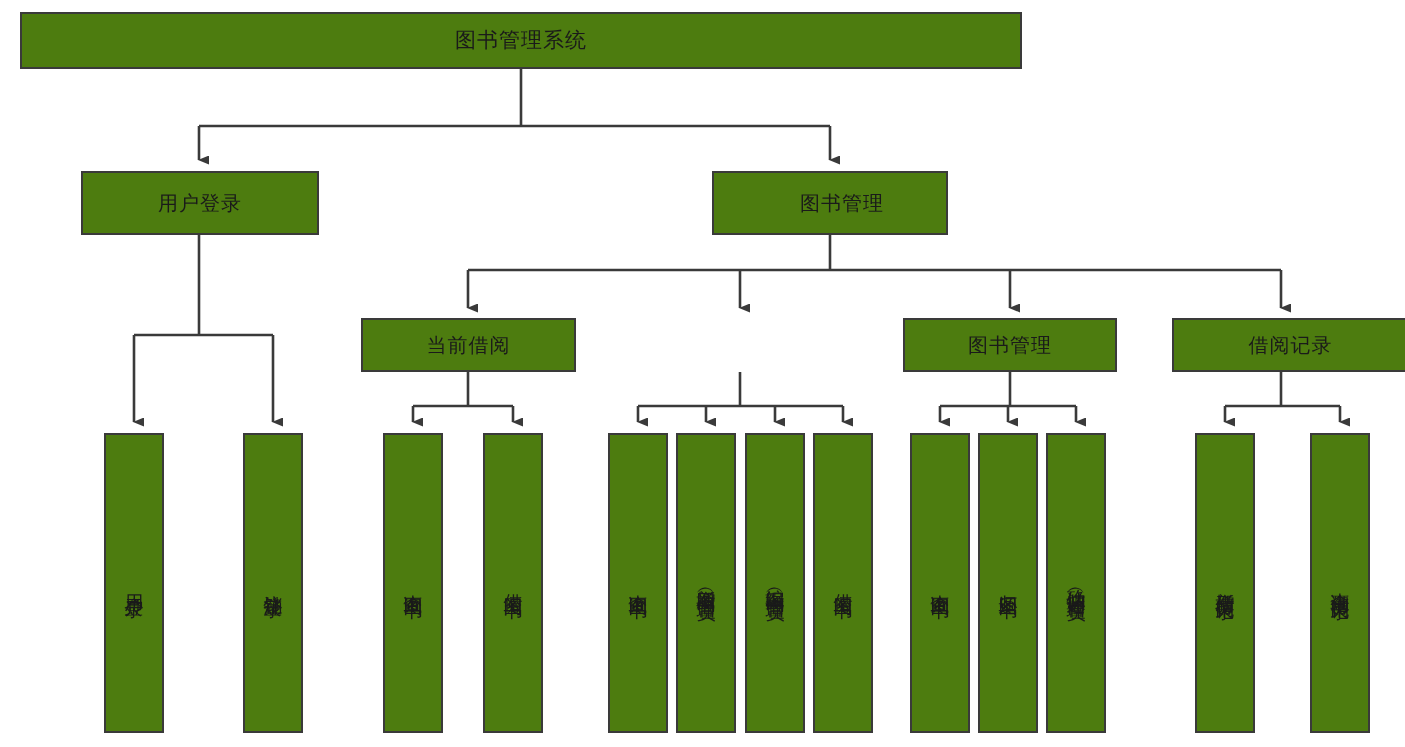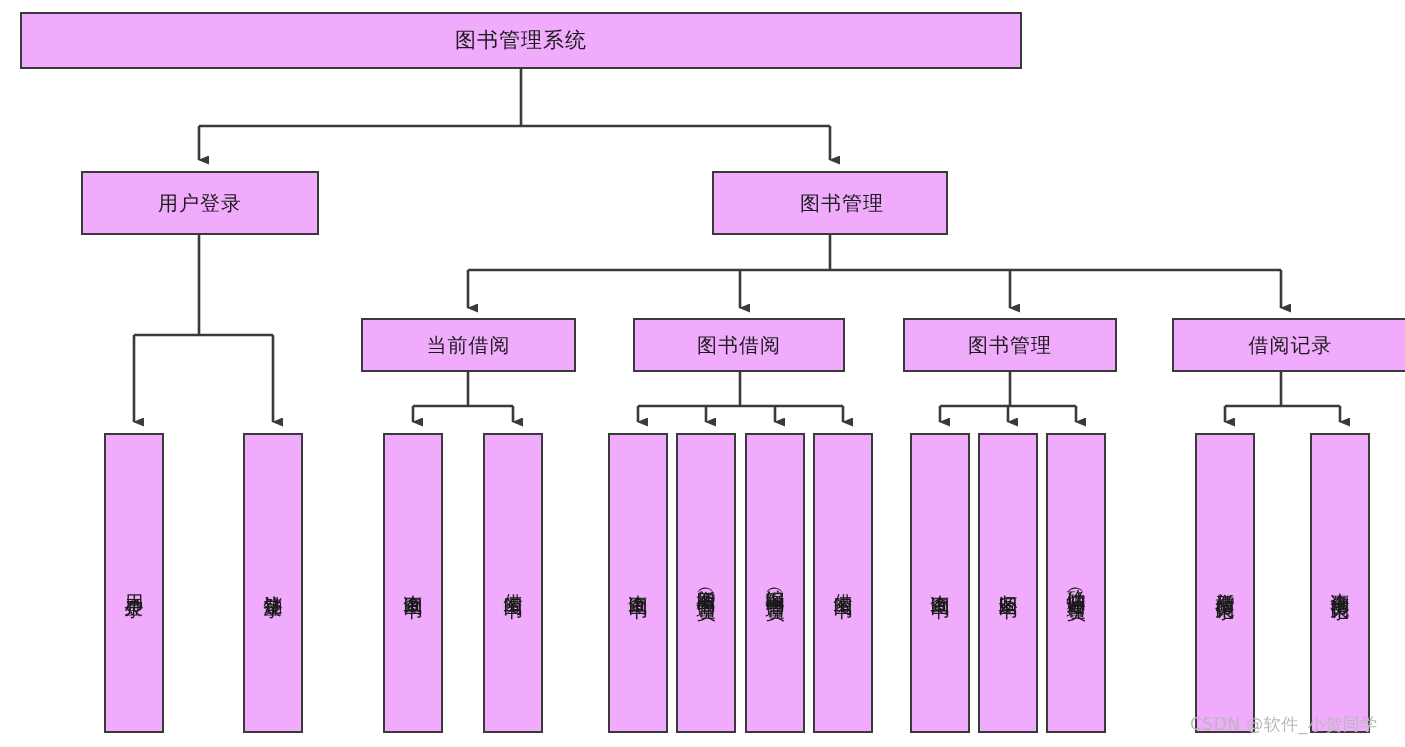--- a/index.html
+++ b/index.html
@@ -7,21 +7,21 @@
     width:1405px;height:747px;
     background:#ffffff;
     font-family:"DejaVu Sans","Liberation Sans",sans-serif;
     overflow:hidden;
   }
   #diagram-root{position:relative;width:1405px;height:747px;}
   svg.edges{position:absolute;left:0;top:0;width:1405px;height:747px;}
   .node{
     position:absolute;
     box-sizing:border-box;
-    background:#f0abfc;
+    background:#4d7c0f;
     border:2.5px solid #3a3a3a;
     display:flex;
     align-items:center;
     justify-content:center;
     color:#1a1a1a;
   }
   .node.horiz{
     font-size:20px;
     line-height:1.2;
     letter-spacing:1px;
@@ -112,23 +112,20 @@
   <div class="node horiz" style="left:81px;top:171px;width:238px;height:64px;">
     <span>用户登录</span>
   </div>
   <div class="node horiz" style="left:712px;top:171px;width:236px;height:64px;padding-left:24px;">
     <span>图书管理</span>
   </div>
 
   <div class="node horiz" style="left:361px;top:318px;width:215px;height:54px;">
     <span>当前借阅</span>
   </div>
-  <div class="node horiz" style="left:633px;top:318px;width:212px;height:54px;">
-    <span>图书借阅</span>
-  </div>
   <div class="node horiz" style="left:903px;top:318px;width:214px;height:54px;">
     <span>图书管理</span>
   </div>
   <div class="node horiz" style="left:1172px;top:318px;width:237px;height:54px;">
     <span>借阅记录</span>
   </div>
 
   <div class="node vert" style="left:104px;top:433px;width:60px;height:300px;">
     <span>用户登录</span>
   </div>
@@ -166,15 +163,14 @@
     <span>确认归还（管理员）</span>
   </div>
 
   <div class="node vert" style="left:1195px;top:433px;width:60px;height:300px;">
     <span>新增借阅记录</span>
   </div>
   <div class="node vert" style="left:1310px;top:433px;width:60px;height:300px;">
     <span>查询借阅记录</span>
   </div>
 
-  <div class="watermark" style="left:1190px;top:713px;">CSDN @软件_小贺同学</div>
 
 </div>
 
 </body></html>

